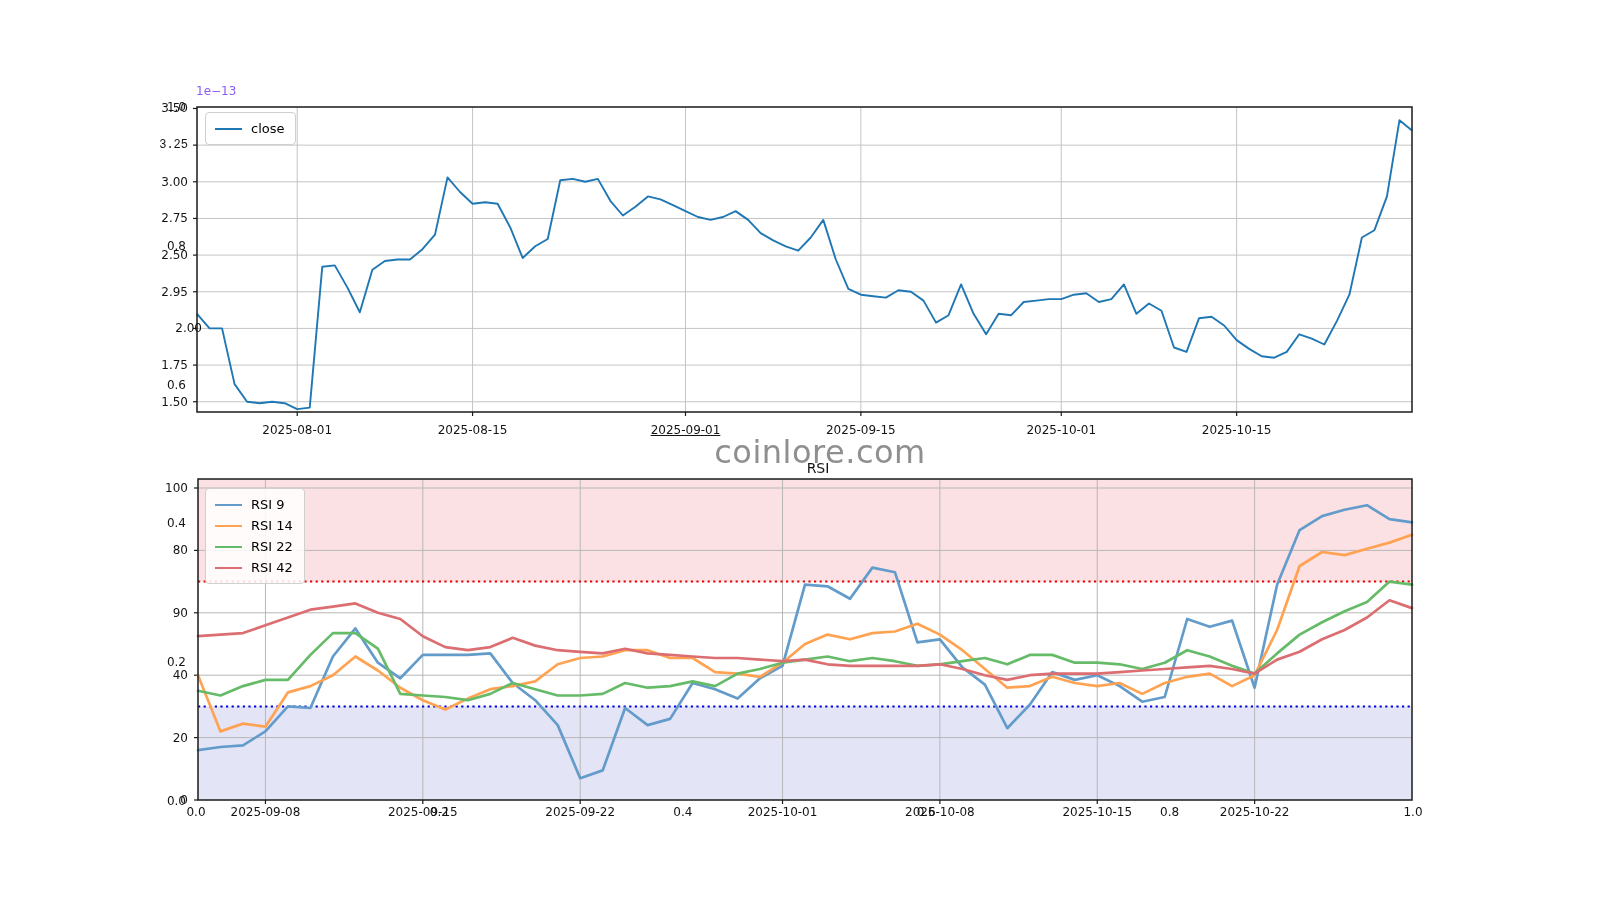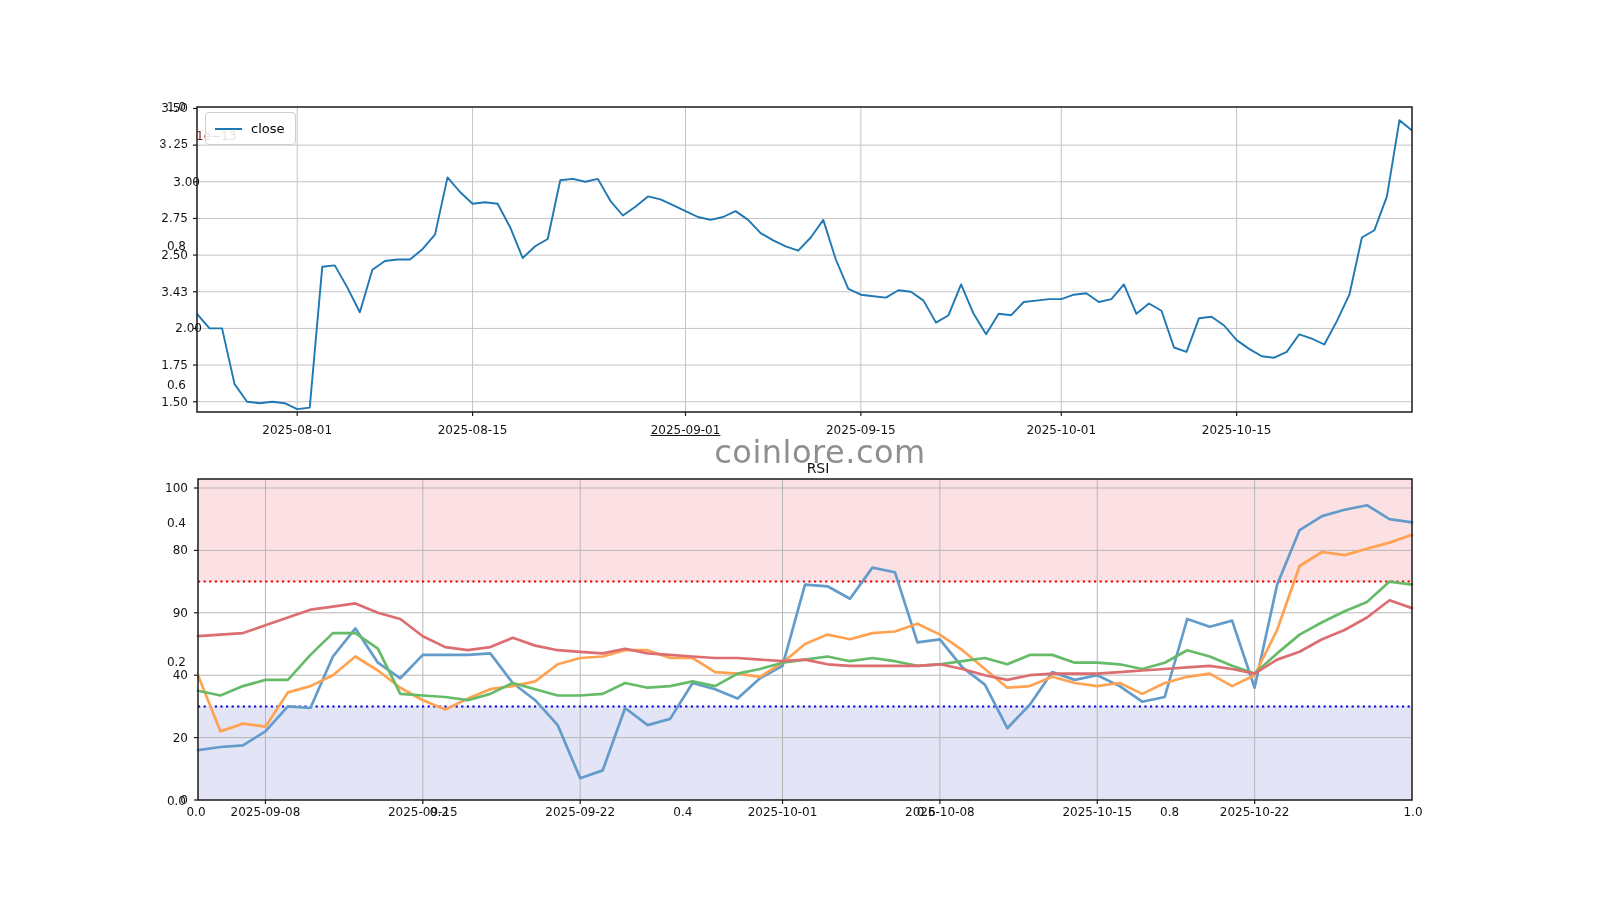--- a/index.html
+++ b/index.html
@@ -2,21 +2,21 @@
 <html><head>
 <meta charset="utf-8">
 <style>
   html,body{margin:0;padding:0;background:#fff;}
   .fig{position:relative;width:1600px;height:900px;background:#ffffff;
        font-family:"DejaVu Sans","Liberation Sans",sans-serif;overflow:hidden;}
   .fig svg{position:absolute;left:0;top:0;}
   .tick{position:absolute;font-size:12px;color:#141414;white-space:nowrap;line-height:1;}
   .tick.yt{transform:translate(-100%,-50%);}
   .tick.xt{transform:translate(-50%,0);}
-  .offset{position:absolute;font-size:12px;color:#7f1d1d;margin-top:45px;}
+  .offset{position:absolute;font-size:12px;color:#8b5cf6;}
   .legend{position:absolute;background:rgba(255,255,255,0.85);border:1px solid #cfcfcf;
           border-radius:4px;padding:5px 11px 5px 9px;font-size:13px;color:#000;z-index:5;}
   .legend .row{display:flex;align-items:center;height:21px;}
   .legend .sample{display:inline-block;width:27px;height:0;border-top:2.6px solid #1f77b4;margin-right:9px;}
   .watermark{position:absolute;transform:translate(-50%,-50%);font-size:32px;color:#8f8f8f;
              letter-spacing:0.5px;z-index:4;}
   .rsi-title{position:absolute;transform:translate(-50%,-50%);font-size:14px;color:#141414;z-index:4;}
 </style>
 </head>
 <body>
@@ -92,24 +92,24 @@
   <div id="labels-layer">
       <div class="tick xt" style="left: 297.206px; top: 424px;">2025-08-01</div>
       <div class="tick xt" style="left: 472.567px; top: 424px;">2025-08-15</div>
       <div class="tick xt" style="left: 685.505px; top: 424px; text-decoration: underline;">2025-09-01</div>
       <div class="tick xt" style="left: 860.866px; top: 424px;">2025-09-15</div>
       <div class="tick xt" style="left: 1061.28px; top: 424px;">2025-10-01</div>
       <div class="tick xt" style="left: 1236.64px; top: 424px;">2025-10-15</div>
       <div class="tick yt" style="left: 188px; top: 401.736px;">1.50</div>
       <div class="tick yt" style="left: 188px; top: 365.077px;">1.75</div>
       <div class="tick yt" style="left: 188px; top: 328.418px; margin-left: 14px;">2.00</div>
-      <div class="tick yt" style="left: 188px; top: 291.76px;">3.43</div>
+      <div class="tick yt" style="left: 188px; top: 291.76px;">2.95</div>
       <div class="tick yt" style="left: 188px; top: 255.101px;">2.50</div>
       <div class="tick yt" style="left: 188px; top: 218.442px;">2.75</div>
-      <div class="tick yt" style="left: 188px; top: 181.784px; margin-left: 12px;">3.00</div>
+      <div class="tick yt" style="left: 188px; top: 181.784px;">3.00</div>
       <div class="tick yt" style="left: 188px; top: 145.125px; font-family: Liberation Mono, monospace;">3.25</div>
       <div class="tick yt" style="left: 188px; top: 108.466px;">3.50</div>
       <div class="tick xt" style="left: 265.444px; top: 806px;">2025-09-08</div>
       <div class="tick xt" style="left: 422.815px; top: 806px;">2025-09-15</div>
       <div class="tick xt" style="left: 580.185px; top: 806px;">2025-09-22</div>
       <div class="tick xt" style="left: 782.519px; top: 806px;">2025-10-01</div>
       <div class="tick xt" style="left: 939.889px; top: 806px;">2025-10-08</div>
       <div class="tick xt" style="left: 1097.26px; top: 806px;">2025-10-15</div>
       <div class="tick xt" style="left: 1254.63px; top: 806px;">2025-10-22</div>
       <div class="tick yt" style="left: 188px; top: 800px;">0</div>
@@ -134,16 +134,34 @@
 
   <div class="offset" style="left:196px;top:84px;">1e−13</div>
 
   <div class="legend" style="left:205px;top:112px;">
     <div class="row">
       <span class="sample" id="close-sample" style="border-top-color: rgb(31, 119, 180);"></span>
       <span>close</span>
     </div>
   </div>
 
+  <div class="legend" style="left:205px;top:488px;" id="rsi-legend">
+      <div class="row">
+        <span class="sample" style="border-top-color: rgb(99, 156, 202);"></span>
+        <span>RSI 9</span>
+      </div>
+      <div class="row">
+        <span class="sample" style="border-top-color: rgb(255, 163, 82);"></span>
+        <span>RSI 14</span>
+      </div>
+      <div class="row">
+        <span class="sample" style="border-top-color: rgb(102, 187, 105);"></span>
+        <span>RSI 22</span>
+      </div>
+      <div class="row">
+        <span class="sample" style="border-top-color: rgb(220, 110, 114);"></span>
+        <span>RSI 42</span>
+      </div>
+    </div>
 
   <div class="watermark" style="left:820px;top:452px;">coinlore.com</div>
   <div class="rsi-title" style="left:818px;top:468px;">RSI</div>
 </div>
 
 </body></html>

